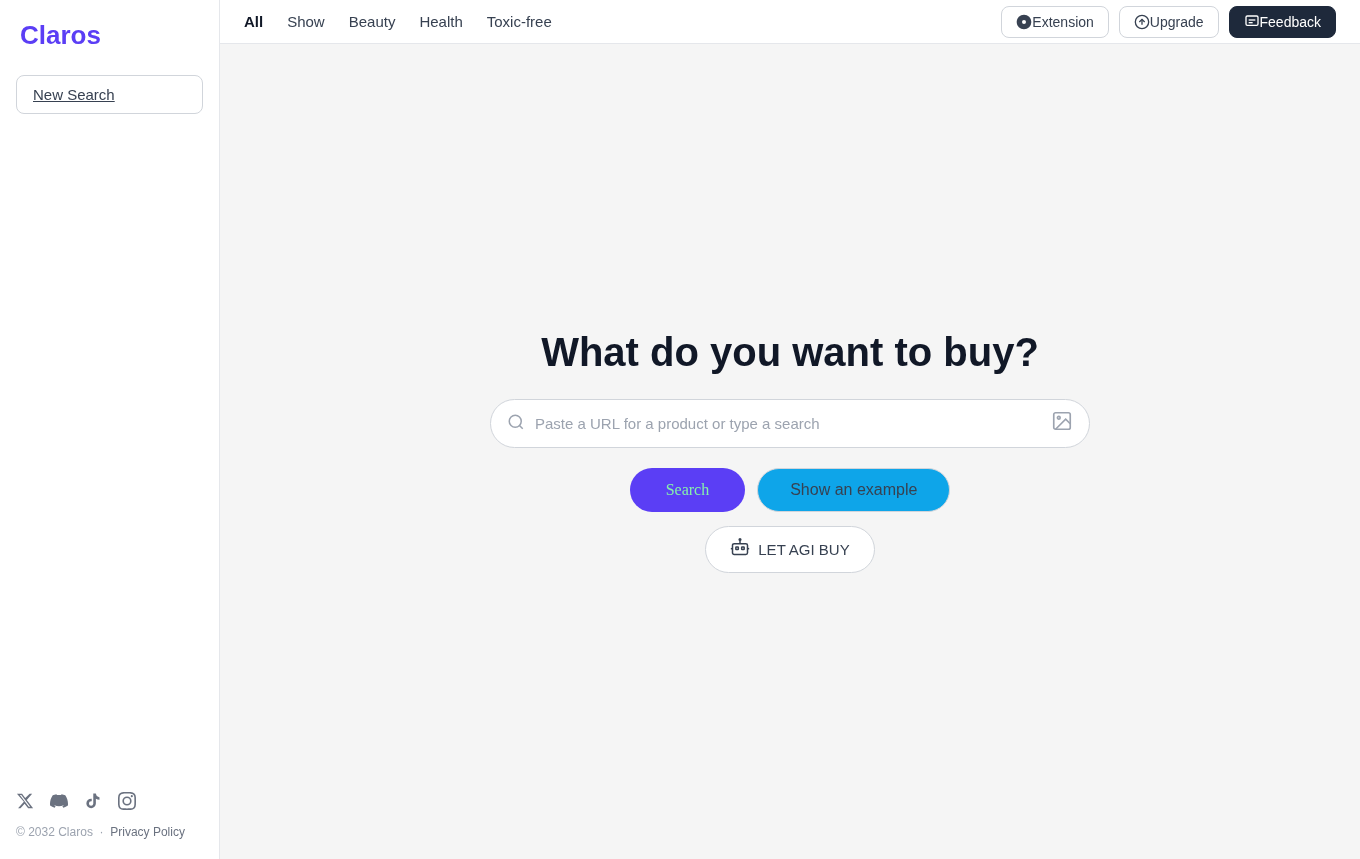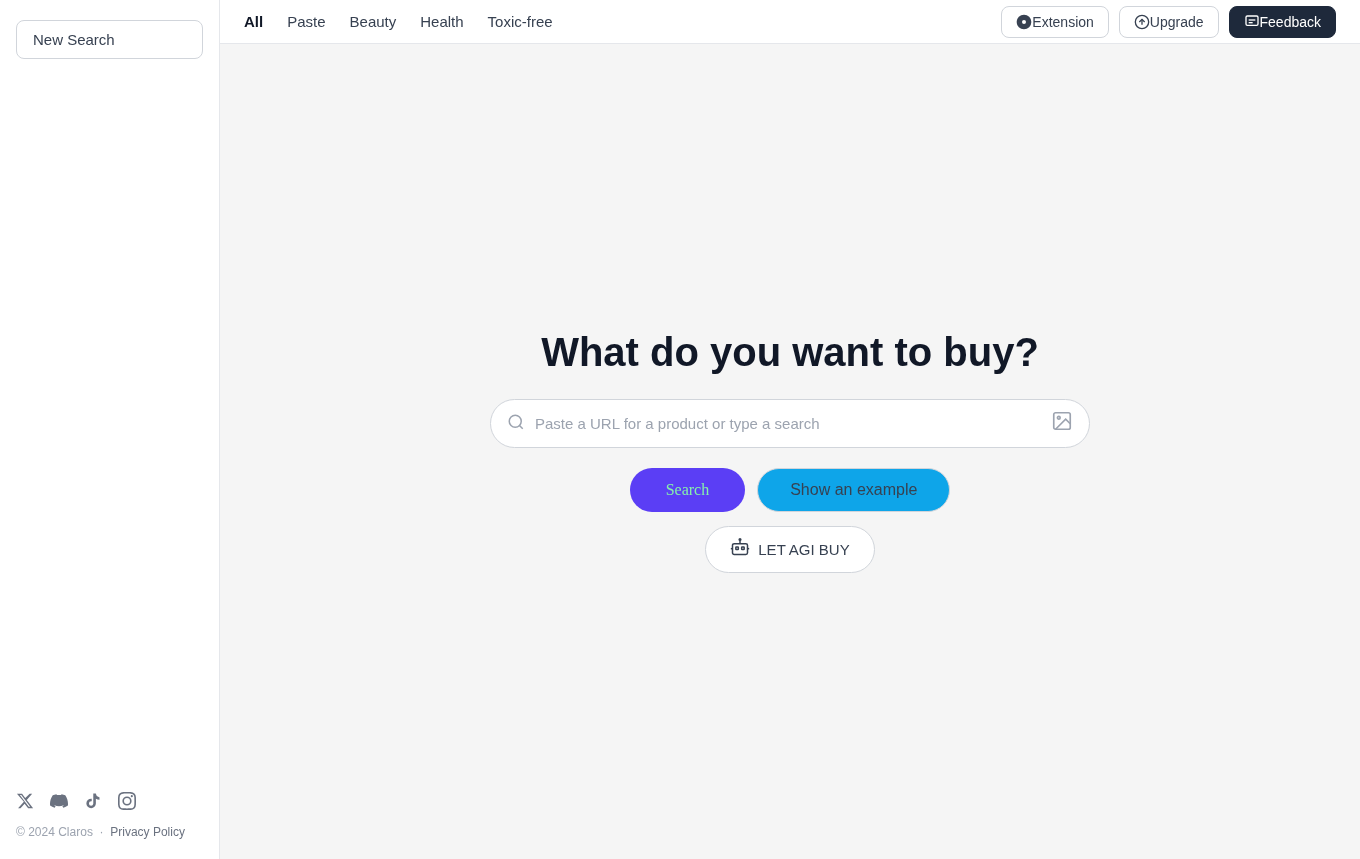--- a/index.html
+++ b/index.html
@@ -25,20 +25,21 @@
     #sidebar .new-search-btn {
       background: #fff;
       border: 1px solid #d1d5db;
       border-radius: 8px;
       padding: 10px 16px;
       font-size: 15px;
       color: #374151;
       cursor: pointer;
       text-align: left;
       width: 100%;
+      text-decoration: underline;
     }
 
     .sidebar-footer {
       margin-top: auto;
     }
     .social-icons {
       display: flex;
       gap: 16px;
       margin-bottom: 10px;
     }
@@ -210,20 +211,21 @@
       text-align: center;
     }
     .robot-icon {
       font-size: 18px;
     }
   </style>
 </head>
 <body>
 
 <aside id="sidebar">
+  <div class="logo">Claros</div>
   <button class="new-search-btn">New Search</button>
 
   <div class="sidebar-footer">
     <div class="social-icons">
 
       <a class="social-icon" href="#">
         <svg width="18" height="18" viewBox="0 0 24 24" fill="currentColor">
           <path d="M18.244 2.25h3.308l-7.227 8.26 8.502 11.24H16.17l-4.714-6.231-5.401 6.231H2.74l7.73-8.835L1.254 2.25H8.08l4.253 5.622zm-1.161 17.52h1.833L7.084 4.126H5.117z"></path>
         </svg>
       </a>
@@ -240,32 +242,32 @@
         </svg>
       </a>
 
       <a class="social-icon" href="#">
         <svg width="18" height="18" viewBox="0 0 24 24" fill="currentColor">
           <path d="M12 2.163c3.204 0 3.584.012 4.85.07 3.252.148 4.771 1.691 4.919 4.919.058 1.265.069 1.645.069 4.849 0 3.205-.012 3.584-.069 4.849-.149 3.225-1.664 4.771-4.919 4.919-1.266.058-1.644.07-4.85.07-3.204 0-3.584-.012-4.849-.07-3.26-.149-4.771-1.699-4.919-4.92-.058-1.265-.07-1.644-.07-4.849 0-3.204.013-3.583.07-4.849.149-3.227 1.664-4.771 4.919-4.919 1.266-.057 1.645-.069 4.849-.069zm0-2.163c-3.259 0-3.667.014-4.947.072-4.358.2-6.78 2.618-6.98 6.98-.059 1.281-.073 1.689-.073 4.948 0 3.259.014 3.668.072 4.948.2 4.358 2.618 6.78 6.98 6.98 1.281.058 1.689.072 4.948.072 3.259 0 3.668-.014 4.948-.072 4.354-.2 6.782-2.618 6.979-6.98.059-1.28.073-1.689.073-4.948 0-3.259-.014-3.667-.072-4.947-.196-4.354-2.617-6.78-6.979-6.98-1.281-.059-1.69-.073-4.949-.073zm0 5.838a6.162 6.162 0 1 0 0 12.324 6.162 6.162 0 0 0 0-12.324zM12 16a4 4 0 1 1 0-8 4 4 0 0 1 0 8zm6.406-11.845a1.44 1.44 0 1 0 0 2.881 1.44 1.44 0 0 0 0-2.881z"></path>
         </svg>
       </a>
     </div>
     <div class="footer-text">
-      <span>© 2024 Claros</span> &nbsp;·&nbsp;
+      <span>© 2032 Claros</span> &nbsp;·&nbsp;
       <a href="#">Privacy Policy</a>
     </div>
   </div>
 </aside>
 
 <div id="main">
 
   <nav id="topnav">
     <div class="nav-tabs">
       <a class="nav-tab active">All</a>
-      <a class="nav-tab">Paste</a>
+      <a class="nav-tab">Show</a>
       <a class="nav-tab">Beauty</a>
       <a class="nav-tab">Health</a>
       <a class="nav-tab">Toxic-free</a>
     </div>
     <div class="nav-actions">
       <button class="nav-btn">
         <svg width="16" height="16" viewBox="0 0 24 24" fill="none" stroke="currentColor" stroke-width="2">
           <path d="M12 2a10 10 0 1 0 10 10A10 10 0 0 0 12 2zm0 18a8 8 0 1 1 8-8 8 8 0 0 1-8 8zm0-14a6 6 0 1 0 6 6 6 6 0 0 0-6-6zm0 10a4 4 0 1 1 4-4 4 4 0 0 1-4 4z"></path>
         </svg>
         <span>Extension</span>

